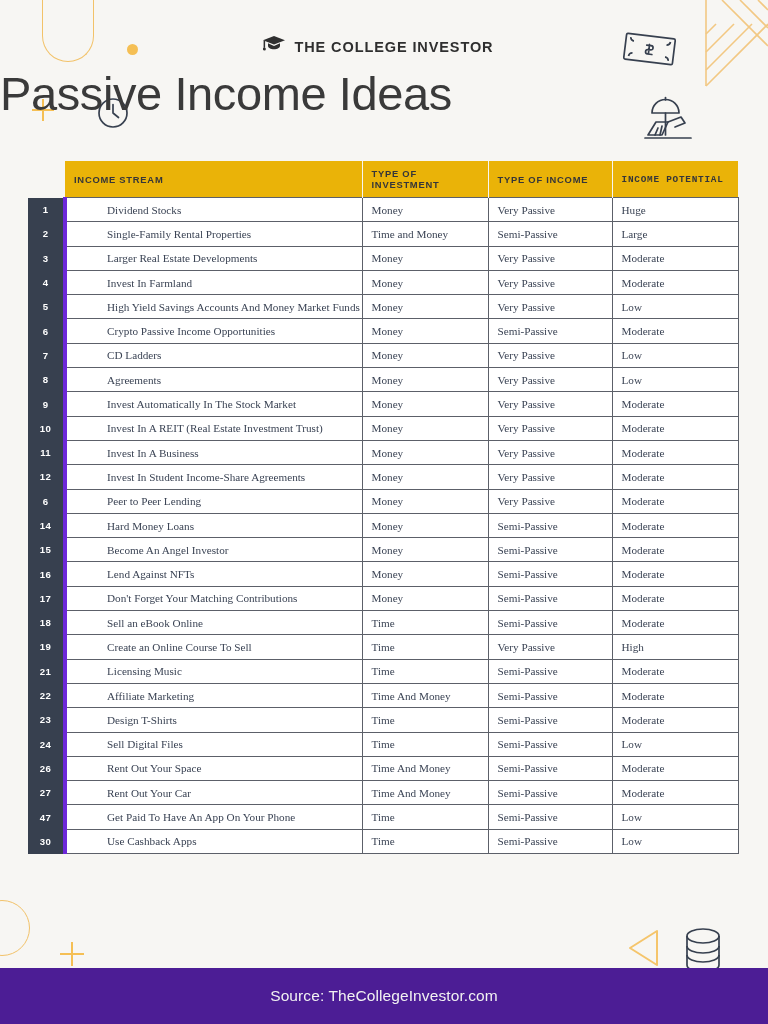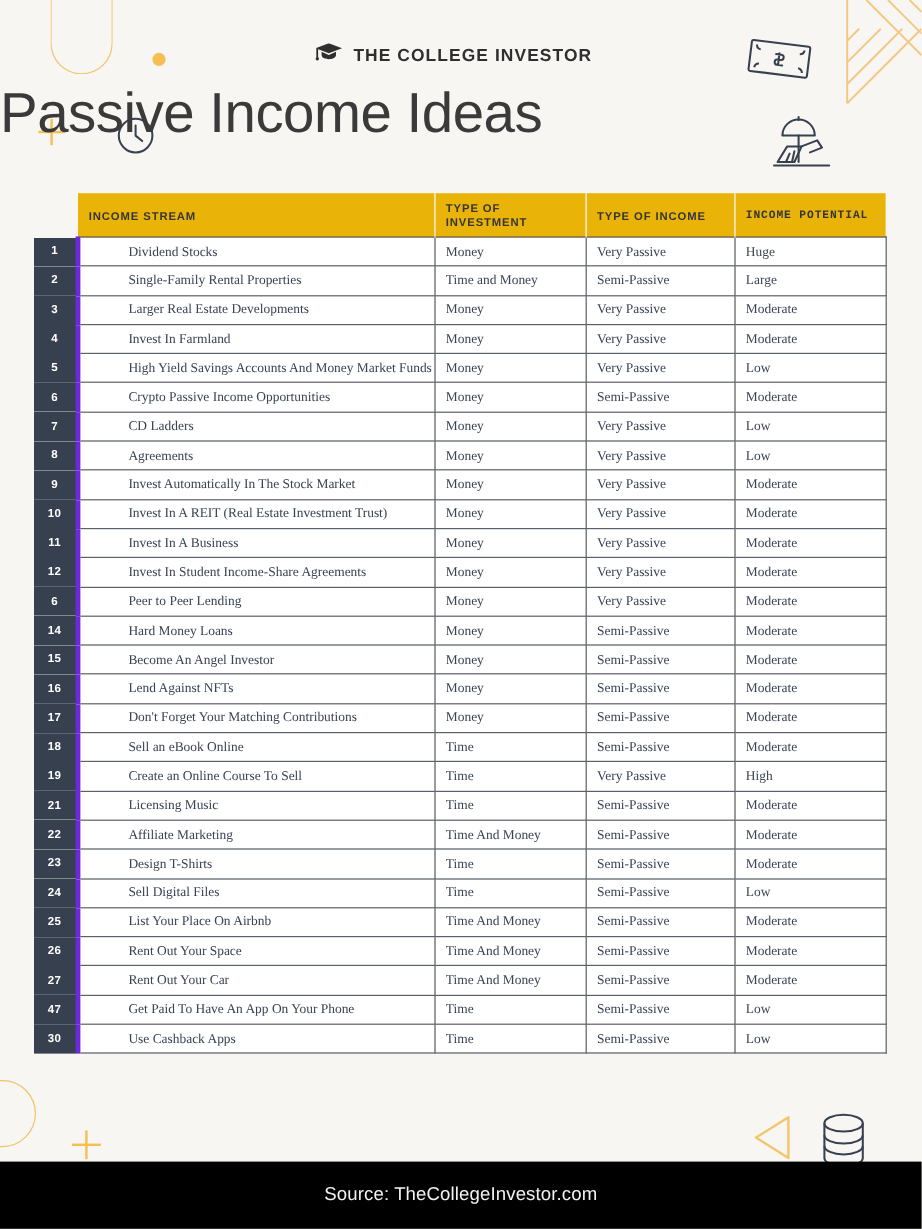--- a/index.html
+++ b/index.html
@@ -115,21 +115,21 @@
 
   col.c-num  { width:37px; }
   col.c-name { width:297px; }
   col.c-inv  { width:126px; }
   col.c-inc  { width:124px; }
   col.c-pot  { width:126px; }
 
   
   .footer-bar {
     position:absolute; left:0; right:0; bottom:0; height:56px;
-    background:#000000;
+    background:#4c1d95;
     display:flex; align-items:center; justify-content:center;
   }
   .footer-text { color:#F2F2F2; font-size:15.5px; letter-spacing:0.1px; }
 </style>
 </head>
 <body>
 
 <div class="deco deco-u-shape"></div>
 <div class="deco deco-dot"></div>
 <div class="deco deco-plus-tl"></div>
@@ -378,27 +378,20 @@
           <td>Moderate</td>
         </tr>
         <tr>
           <td class="num">24</td>
           <td class="first-col">Sell Digital Files</td>
           <td>Time</td>
           <td>Semi-Passive</td>
           <td>Low</td>
         </tr>
         <tr>
-          <td class="num">25</td>
-          <td class="first-col">List Your Place On Airbnb</td>
-          <td>Time And Money</td>
-          <td>Semi-Passive</td>
-          <td>Moderate</td>
-        </tr>
-        <tr>
           <td class="num">26</td>
           <td class="first-col">Rent Out Your Space</td>
           <td>Time And Money</td>
           <td>Semi-Passive</td>
           <td>Moderate</td>
         </tr>
         <tr>
           <td class="num">27</td>
           <td class="first-col">Rent Out Your Car</td>
           <td>Time And Money</td>

